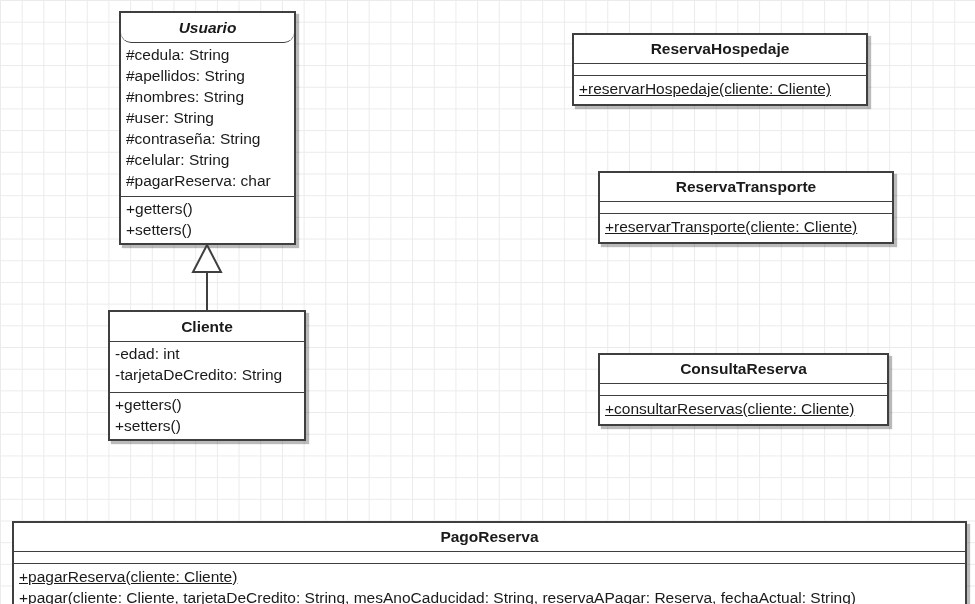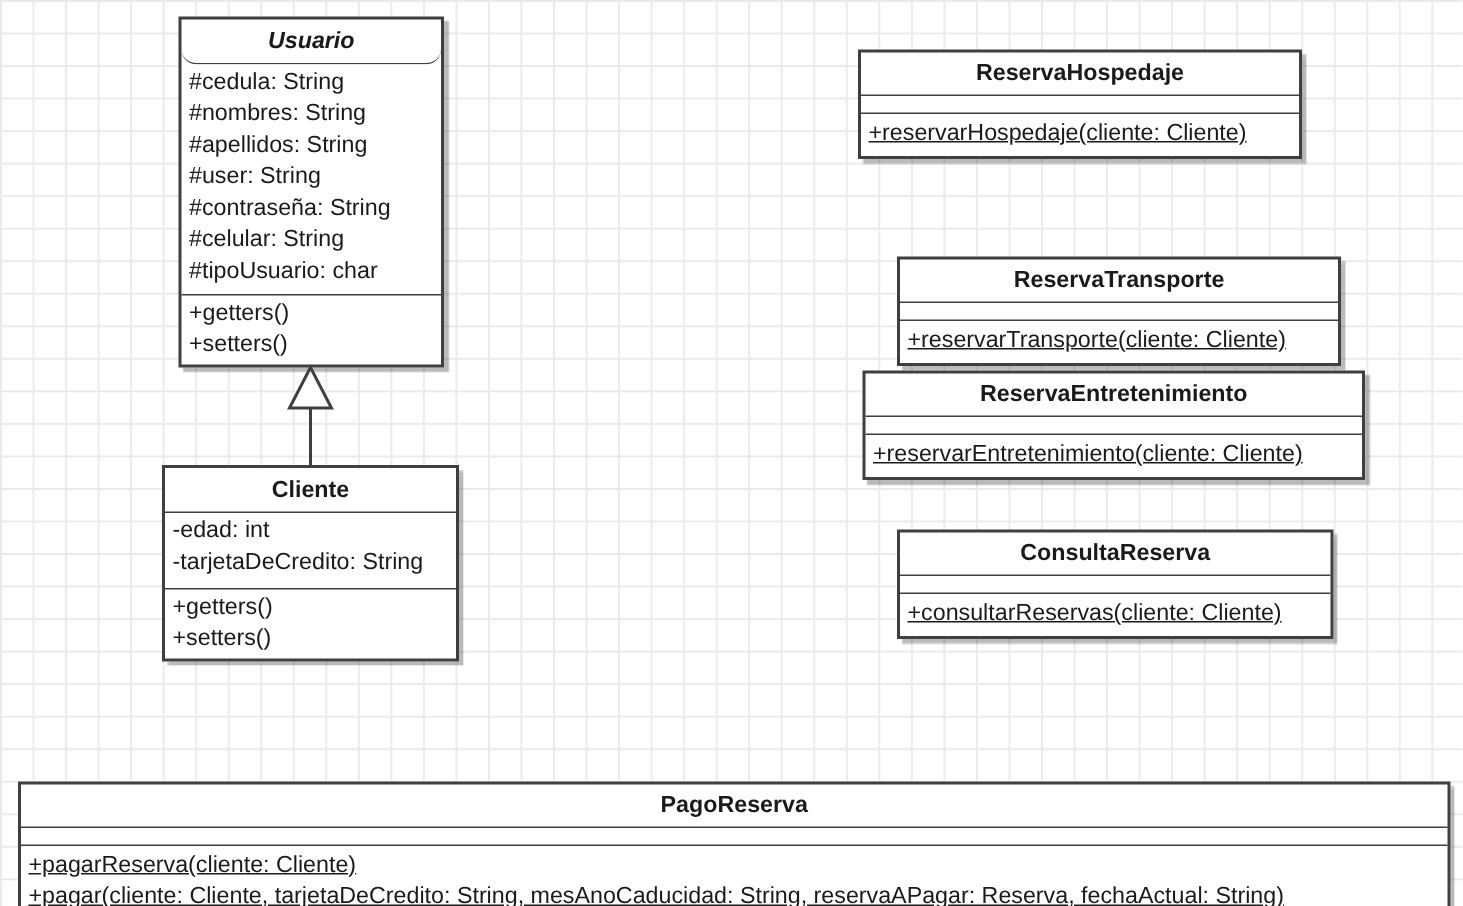--- a/index.html
+++ b/index.html
@@ -83,26 +83,26 @@
 </style>
 </head>
 <body>
 
 <div id="canvas">
 
   <div class="uml-class" id="cls-usuario">
     <div class="uml-title italic">Usuario</div>
     <div class="uml-section with-sep attrs">
       <span class="member">#cedula: String</span>
+      <span class="member">#apellidos: String</span>
       <span class="member">#nombres: String</span>
-      <span class="member">#apellidos: String</span>
       <span class="member">#user: String</span>
       <span class="member">#contraseña: String</span>
       <span class="member">#celular: String</span>
-      <span class="member">#tipoUsuario: char</span>
+      <span class="member">#pagarReserva: char</span>
     </div>
     <div class="uml-section methods">
       <span class="member">+getters()</span>
       <span class="member">+setters()</span>
     </div>
   </div>
 
   <div class="uml-class" id="cls-cliente">
     <div class="uml-title">Cliente</div>
     <div class="uml-section with-sep attrs">
@@ -124,27 +124,20 @@
   </div>
 
   <div class="uml-class slim" id="cls-reservatransporte">
     <div class="uml-title">ReservaTransporte</div>
     <div class="uml-empty"></div>
     <div class="uml-section methods">
       <span class="member static">+reservarTransporte(cliente: Cliente)</span>
     </div>
   </div>
 
-  <div class="uml-class slim" id="cls-reservaentretenimiento">
-    <div class="uml-title">ReservaEntretenimiento</div>
-    <div class="uml-empty"></div>
-    <div class="uml-section methods">
-      <span class="member static">+reservarEntretenimiento(cliente: Cliente)</span>
-    </div>
-  </div>
 
   <div class="uml-class slim" id="cls-consultareserva">
     <div class="uml-title">ConsultaReserva</div>
     <div class="uml-empty"></div>
     <div class="uml-section methods">
       <span class="member static">+consultarReservas(cliente: Cliente)</span>
     </div>
   </div>
 
   <div class="uml-class" id="cls-pagoreserva">

